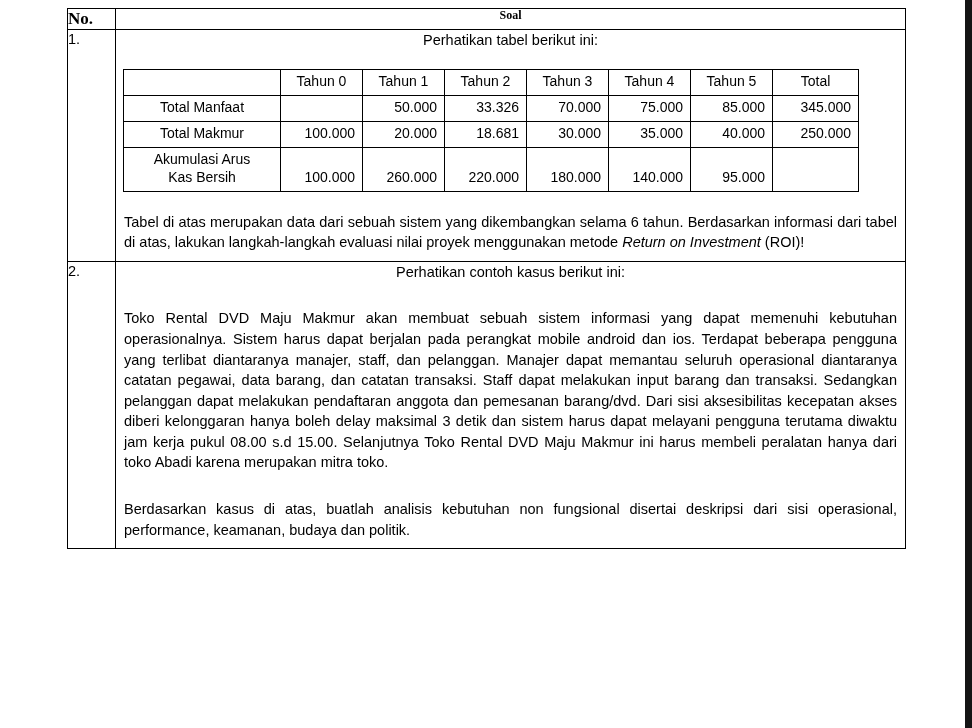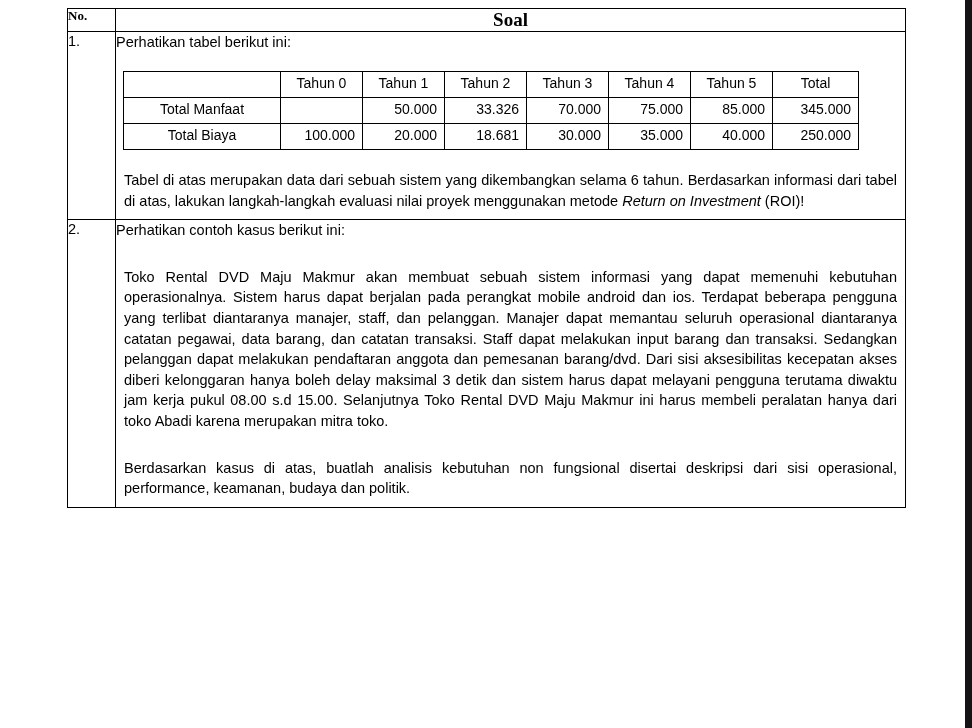--- a/index.html
+++ b/index.html
@@ -44,47 +44,48 @@
     border: 1px solid #000;
     vertical-align: top;
     padding: 0;
   }
   col.c-no { width: 48px; }
   col.c-soal { width: 790px; }
 
   th.hdr-no {
     font-family: "Liberation Serif", serif;
     font-weight: bold;
-    font-size: 13px;
+    font-size: 17px;
     text-align: left;
     padding: 2px 0 3px 8px;
     line-height: 1.15;
   }
   th.hdr-soal {
     font-family: "Liberation Serif", serif;
     font-weight: bold;
-    font-size: 19px;
+    font-size: 12px;
     text-align: center;
     padding: 2px 0 3px 0;
     line-height: 1.15;
   }
 
   td.num {
     font-size: 14.5px;
     padding: 6px 0 0 8px;
     line-height: 1.3;
   }
   td.body {
     font-size: 14.5px;
     padding: 6px 10px 10px 10px;
     line-height: 1.42;
   }
 
   p.intro {
     margin: 0 0 0 0;
+    text-align: center;
   }
   p.para {
     margin: 8px;
     text-align: justify;
   }
   p.gap-top { margin-top: 20px; }
   p.gap-top-lg { margin-top: 26px; }
   .ital { font-style: italic; }
 
   
@@ -181,31 +182,41 @@
                   <td class="val"></td>
                   <td class="val">50.000</td>
                   <td class="val">33.326</td>
                   <td class="val">70.000</td>
                   <td class="val">75.000</td>
                   <td class="val">85.000</td>
                   <td class="val">345.000</td>
                 </tr>
 
                 <tr>
-                  <td class="lab">Total Biaya</td>
+                  <td class="lab">Total Makmur</td>
                   <td class="val">100.000</td>
                   <td class="val">20.000</td>
                   <td class="val">18.681</td>
                   <td class="val">30.000</td>
                   <td class="val">35.000</td>
                   <td class="val">40.000</td>
                   <td class="val">250.000</td>
                 </tr>
 
 
+                <tr class="tall">
+                  <td class="lab lab-2l"><span>Akumulasi Arus</span><br><span>Kas Bersih</span></td>
+                  <td class="val">100.000</td>
+                  <td class="val">260.000</td>
+                  <td class="val">220.000</td>
+                  <td class="val">180.000</td>
+                  <td class="val">140.000</td>
+                  <td class="val">95.000</td>
+                  <td class="val"></td>
+                </tr>
 
               </tbody>
             </table>
           </div>
 
           <p class="para gap-top"><span>Tabel di atas merupakan data dari sebuah sistem yang dikembangkan selama 6 tahun. Berdasarkan informasi dari tabel di atas, lakukan langkah-langkah evaluasi nilai proyek menggunakan metode </span><span class="ital">Return on Investment</span><span> (ROI)!</span></p>
 
         </td>
       </tr>
 

